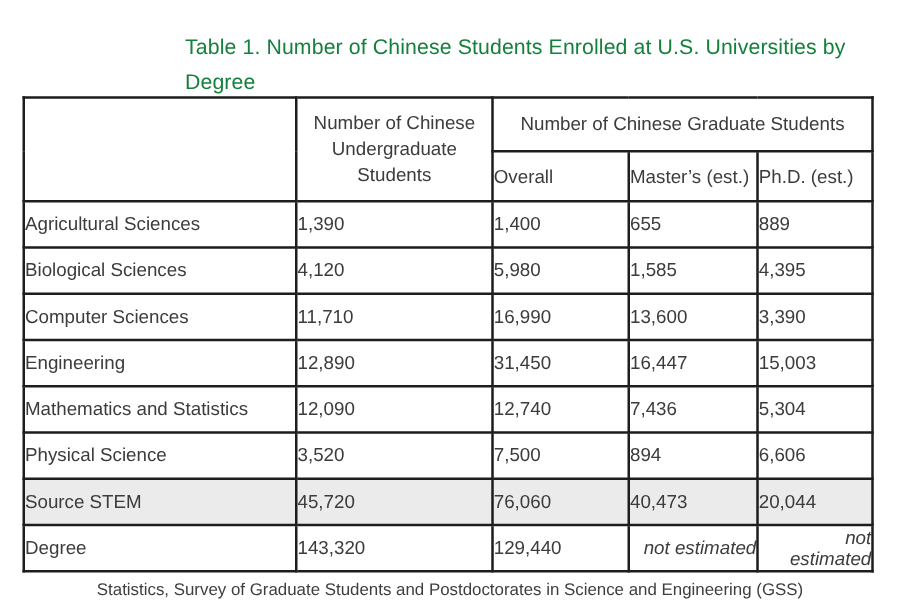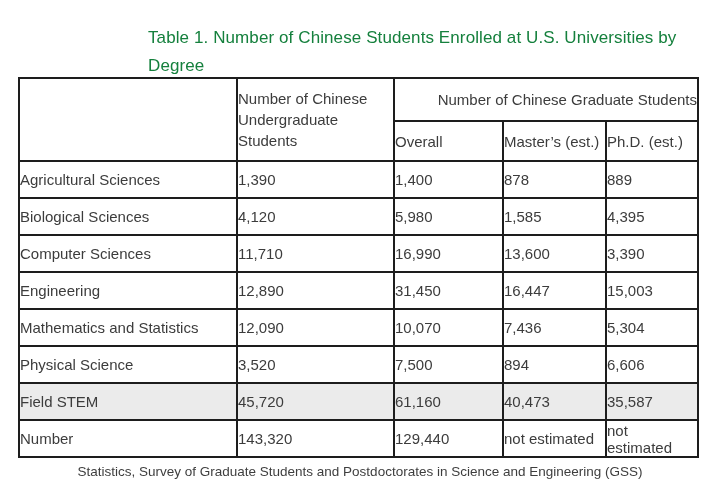--- a/index.html
+++ b/index.html
@@ -39,45 +39,46 @@
     border: 2px solid #1d1d1d;
     font-size: 15px;
     font-weight: normal;
     color: #3c3c3c;
     padding: 0;
     background: #ffffff;
     vertical-align: middle;
   }
   .hdr-group {
     height: 41px;
-    text-align: right;
+    text-align: center;
     border-radius: 11px;
   }
   .hdr-sub {
     height: 38px;
     text-align: left;
     padding-left: 10px;
     margin-left: 45px;
   }
   .hdr-undergrad {
-    text-align: left;
+    text-align: center;
     line-height: 21px;
     padding: 0 14px;
   }
   tr.body-row { height: 37px; padding-left: 36px; }
   td.cell-label {
     text-align: left;
     padding-left: 10px;
   }
   td.cell-num {
     text-align: left;
     padding-right: 13px;
   }
   td.cell-ne {
-    text-align: left;
+    text-align: right;
+    font-style: italic;
     font-size: 14px;
   }
   tr.shaded th, tr.shaded td { background: #ebebeb; }
   .source-note {
     position: absolute;
     left: 0;
     top: 461px;
     width: 720px;
     text-align: center;
     font-size: 13.5px;
@@ -112,21 +113,21 @@
       <th class="hdr-sub">Overall</th>
       <th class="hdr-sub"><span>Master’s</span> (<span class="italic">est.</span>)</th>
       <th class="hdr-sub"><span>Ph.D.</span> (<span class="italic">est.</span>)</th>
     </tr>
   </thead>
   <tbody>
     <tr class="body-row">
       <td class="cell-label">Agricultural Sciences</td>
       <td class="cell-num">1,390</td>
       <td class="cell-num">1,400</td>
-      <td class="cell-num">878</td>
+      <td class="cell-num">655</td>
       <td class="cell-num">889</td>
     </tr>
     <tr class="body-row">
       <td class="cell-label">Biological Sciences</td>
       <td class="cell-num">4,120</td>
       <td class="cell-num">5,980</td>
       <td class="cell-num">1,585</td>
       <td class="cell-num">4,395</td>
     </tr>
     <tr class="body-row">
@@ -139,40 +140,40 @@
     <tr class="body-row">
       <td class="cell-label">Engineering</td>
       <td class="cell-num">12,890</td>
       <td class="cell-num">31,450</td>
       <td class="cell-num">16,447</td>
       <td class="cell-num">15,003</td>
     </tr>
     <tr class="body-row">
       <td class="cell-label">Mathematics and Statistics</td>
       <td class="cell-num">12,090</td>
-      <td class="cell-num">10,070</td>
+      <td class="cell-num">12,740</td>
       <td class="cell-num">7,436</td>
       <td class="cell-num">5,304</td>
     </tr>
     <tr class="body-row">
       <td class="cell-label">Physical Science</td>
       <td class="cell-num">3,520</td>
       <td class="cell-num">7,500</td>
       <td class="cell-num">894</td>
       <td class="cell-num">6,606</td>
     </tr>
     <tr class="body-row shaded">
-      <td class="cell-label">Field STEM</td>
+      <td class="cell-label">Source STEM</td>
       <td class="cell-num">45,720</td>
-      <td class="cell-num">61,160</td>
+      <td class="cell-num">76,060</td>
       <td class="cell-num">40,473</td>
-      <td class="cell-num">35,587</td>
+      <td class="cell-num">20,044</td>
     </tr>
     <tr class="body-row">
-      <td class="cell-label">Number</td>
+      <td class="cell-label">Degree</td>
       <td class="cell-num">143,320</td>
       <td class="cell-num">129,440</td>
       <td class="cell-ne">not estimated</td>
       <td class="cell-ne">not estimated</td>
     </tr>
   </tbody>
 </table>
 
 <div class="source-note">
   <div>Statistics, Survey of Graduate Students and Postdoctorates in Science and Engineering (GSS)</div>

